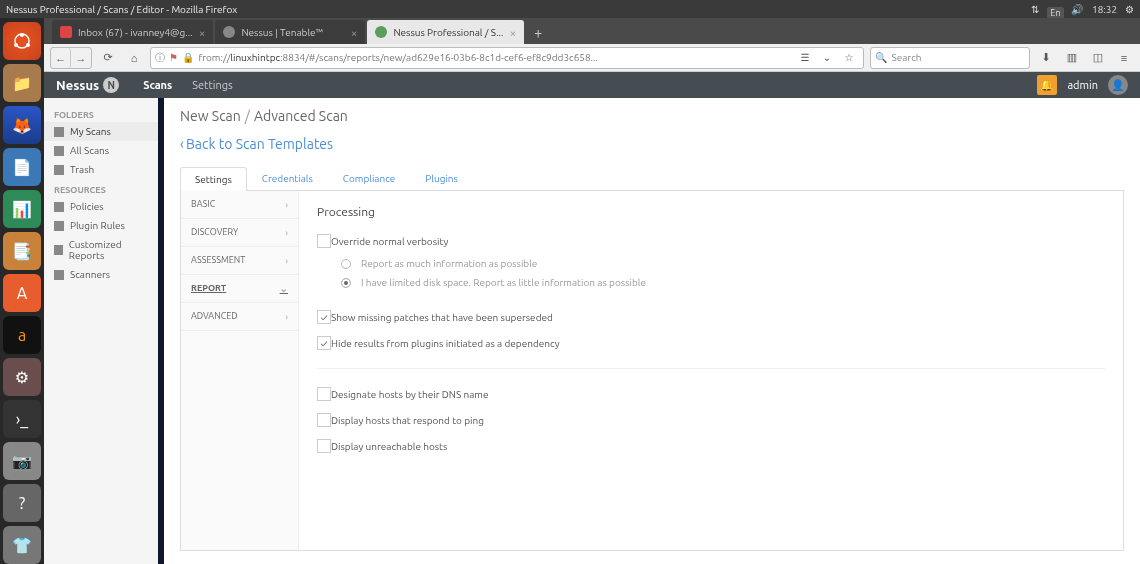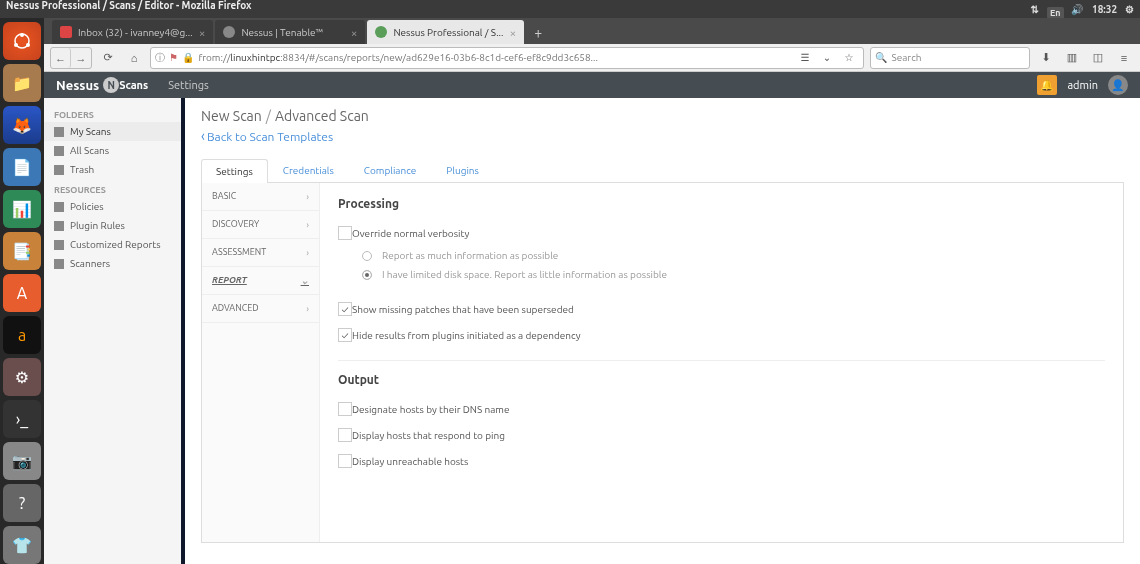--- a/index.html
+++ b/index.html
@@ -1,21 +1,21 @@
 <!DOCTYPE html>
 <html><head>
 <meta charset="utf-8">
 <style>
 * { margin: 0; padding: 0; box-sizing: border-box; font-family: Ubuntu, "Segoe UI", Arial, sans-serif; }
 body { width: 1140px; height: 564px; overflow: hidden; background: #2c2c2c; position: relative; }
 
 
 .ubuntu-top {
   height: 18px; background: #3a3a3a; color: #ddd; font-size: 10px;
-  display: flex; padding: 0 6px; justify-content: space-between; font-weight: bold;
+  display: flex; align-items: center; padding: 0 6px; justify-content: space-between;
 }
 .ubuntu-top .title { color: #eee; }
 .ubuntu-top .right { display: flex; gap: 8px; align-items: center; }
 .ubuntu-top .indicator { background: #555; border-radius: 2px; padding: 1px 3px; font-size: 9px; margin-top: 8px; }
 
 
 .launcher {
   position: absolute; left: 0; top: 18px; width: 44px; bottom: 0;
   background: rgba(40,40,40,0.9); display: flex; flex-direction: column; align-items: center;
   gap: 4px; padding-top: 4px;
@@ -78,60 +78,60 @@
 .url-bar .host { color:#333; }
 .url-actions { display:flex; gap:2px; }
 .search-bar {
   width: 160px; height: 22px; background: #fff; border: 1px solid #bbb; border-radius: 3px;
   display: flex; align-items: center; gap: 4px; padding: 0 4px; font-size: 10px; color: #888;
 }
 
 
 .nessus-hdr {
   height: 26px; background: #454c52; color: #fff; display: flex; align-items: center;
-  padding: 0 12px; font-size: 11px; 
+  padding: 0 12px; font-size: 11px; gap: 24px;
 }
 .nessus-logo { font-weight: bold; font-size: 13px; display:flex; align-items:center; gap:4px; }
 .nessus-logo .nlogo { width:16px; height:16px; background:#ccc; color:#454c52; border-radius:50%; display:inline-flex; align-items:center; justify-content:center; font-size:10px; font-weight:bold;}
 .nessus-nav { display:flex; gap:20px; }
 .nessus-nav span { cursor:pointer; color:#ccc; }
 .nessus-nav .active { color:#fff; font-weight:bold; }
 .nessus-right { margin-left:auto; display:flex; align-items:center; gap:10px; }
 .bell-icn { width:20px; height:20px; background:#f0a030; border-radius:2px; display:flex; align-items:center; justify-content:center; font-size:11px;}
 .user-icn { width:20px; height:20px; background:#888; border-radius:50%; display:flex; align-items:center; justify-content:center;}
 
 
 .nessus-body { display:flex; height: calc(100% - 26px - 26px - 28px); background:#fff; }
 .nessus-side {
-  width: 141px; background: #f5f5f5; border-right: 4px solid #0f172a; font-size: 10px; color:#666;
+  width: 120px; background: #f5f5f5; border-right: 6px solid #0f172a; font-size: 10px; color:#666;
   padding-top: 6px;
 }
 .side-hdr { text-transform: uppercase; font-size: 9px; color:#999; padding: 6px 10px 2px; font-weight:bold;}
 .side-item { padding: 4px 10px; display:flex; align-items:center; gap:6px; cursor:pointer; color:#555; }
 .side-item.active { background:#ececec; color:#333; }
 .sicon { width:10px; height:10px; background:#888; display:inline-block; }
 
 .nessus-main { flex:1; padding: 10px 16px; overflow:auto; }
 .crumb-title { font-size: 14px; color:#666; }
 .crumb-title .sep { color:#999; margin:0 4px; }
-.back-link { font-size: 12px; color:#4a90d9; cursor:pointer; display:inline-flex; align-items:center; gap:2px; margin-top:4px;}
+.back-link { font-size: 14px; color:#4a90d9; cursor:pointer; display:inline-flex; align-items:center; gap:2px; margin-top:12px;}
 .back-link::before { content:"‹"; font-size:14px; }
 
 .tabs { display:flex; margin-top: 14px; border-bottom:1px solid #ddd; font-size:10px; }
 .tab { padding:6px 14px; cursor:pointer; color:#4a90d9; border:1px solid transparent; border-bottom:none; }
 .tab.active { color:#333; border-color:#ddd; background:#fff; border-radius:3px 3px 0 0; position:relative; top:1px; }
 
 .panel { display:flex; margin-top:0; border:1px solid #ddd; border-top:none; min-height:360px;}
 .panel-side { width:118px; background:#fafafa; border-right:1px solid #eee; font-size:9px; }
 .psitem { padding:8px 10px; color:#666; text-transform:uppercase; display:flex; align-items:flex-start; justify-content:space-between; cursor:pointer; border-bottom:1px solid #eee;}
-.psitem.active { font-weight:bold; text-decoration:underline;font-style:italic; }
+.psitem.active { font-weight:bold; text-decoration:underline; }
 .psitem .chev { color:#aaa; font-size:10px; }
 
 .panel-main { flex:1; padding: 14px 18px; font-size:10px; color:#555; }
-.sect-hdr { font-size:12px; font-weight:bold; color:#444; margin-bottom:10px; }
+.sect-hdr { font-size:12px; font-weight:normal; color:#444; margin-bottom:10px; }
 .opt-row { display:flex; align-items:center; gap:0; padding:6px 0; }
 .cb { width:14px; height:14px; border:1px solid #ccc; background:#fff; display:inline-flex; align-items:center; justify-content:center; font-size:10px; color:#4a4a4a; cursor:pointer; }
 .cb.checked::after { content:"✓"; color:#555; }
 .radio-row { display:flex; align-items:center; gap:10px; padding:4px 0 4px 24px; color:#999; }
 .rb { width:10px; height:10px; border-radius:50%; border:1px solid #bbb; display:inline-block; background:#fff; }
 .rb.sel { background:#666; box-shadow: inset 0 0 0 2px #fff; }
 hr.sep { border:none; border-top:1px solid #eee; margin:12px 0; }
 
 svg { display:block; }
 </style>
@@ -170,21 +170,21 @@
   <div class="launch-item launch-cam">📷</div>
   <div class="launch-item launch-help">?</div>
   <div class="launch-item launch-misc">👕</div>
 </div>
 
 <div class="main-area">
 
   <div class="ff-tabs">
     <div class="ff-tab">
       <span class="favicon fav-mail"></span>
-      <span class="label">Inbox (32) - ivanney4@g...</span>
+      <span class="label">Inbox (67) - ivanney4@g...</span>
       <span class="close">×</span>
     </div>
     <div class="ff-tab">
       <span class="favicon fav-tenable"></span>
       <span class="label">Nessus | Tenable™</span>
       <span class="close">×</span>
     </div>
     <div class="ff-tab active">
       <span class="favicon fav-nessus"></span>
       <span class="label">Nessus Professional / S...</span>
@@ -329,21 +329,20 @@
             <span class="cb checked"></span>
             <span>Show missing patches that have been superseded</span>
           </div>
           <div class="opt-row">
             <span class="cb checked"></span>
             <span>Hide results from plugins initiated as a dependency</span>
           </div>
 
           <hr class="sep">
 
-          <div class="sect-hdr">Output</div>
           <div class="opt-row">
             <span class="cb"></span>
             <span>Designate hosts by their DNS name</span>
           </div>
           <div class="opt-row">
             <span class="cb"></span>
             <span>Display hosts that respond to ping</span>
           </div>
           <div class="opt-row">
             <span class="cb"></span>

